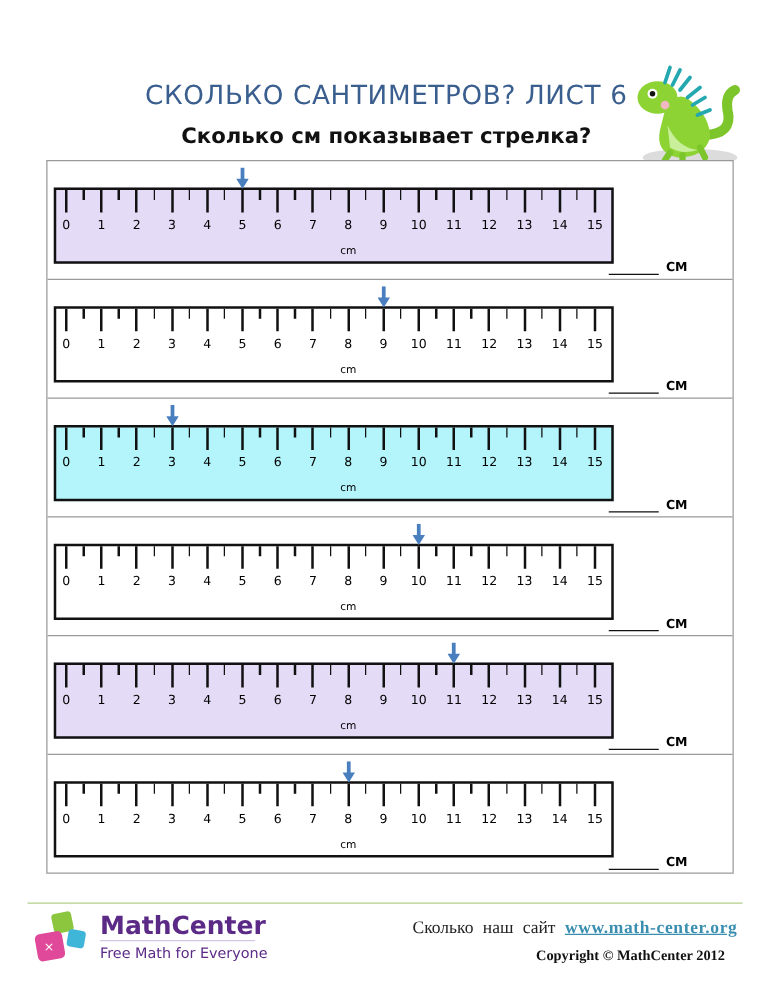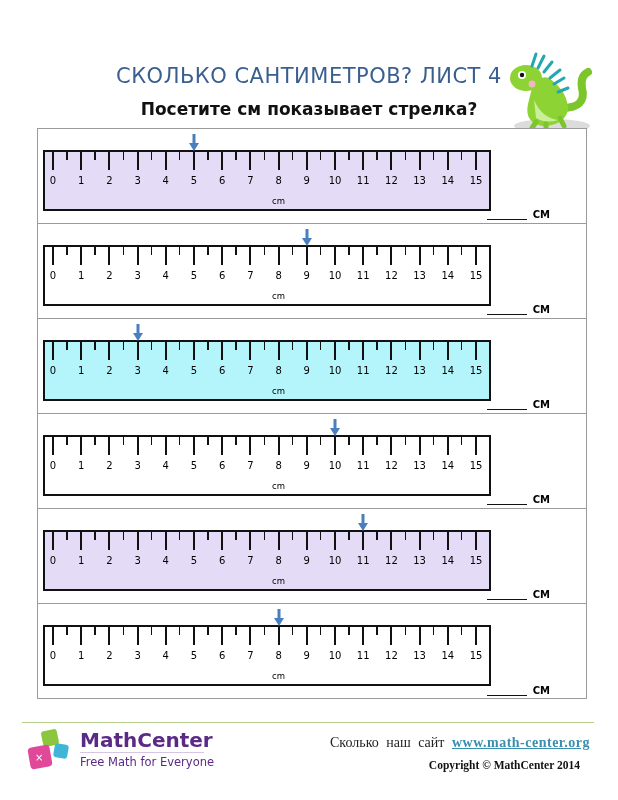--- a/index.html
+++ b/index.html
@@ -46,22 +46,22 @@
   .brand { position: absolute; left: 80px; top: 728px; font-size: 20px; font-weight: bold; color: #5b2a86; font-family: "DejaVu Sans", sans-serif; }
   .brand-line { position: absolute; left: 80px; top: 752px; width: 124px; height: 1px; background: #d6c6e6; }
   .tagline { position: absolute; left: 80px; top: 755px; font-size: 11.5px; color: #5b2a86; font-family: "DejaVu Sans", sans-serif; }
   .visit { position: absolute; right: 28px; top: 735px; font-size: 14px; font-family: "Liberation Serif", serif; color: #222; word-spacing: 4px; }
   .visit a { color: #3a8fb0; text-decoration: underline; font-weight: bold; word-spacing: 0; letter-spacing: 0.5px; }
   .copyright { position: absolute; right: 38px; top: 759px; font-size: 11.5px; font-family: "Liberation Serif", serif; font-weight: bold; color: #111; }
 </style>
 </head>
 <body>
 
-<div class="title">СКОЛЬКО САНТИМЕТРОВ? ЛИСТ 4</div>
-<div class="subtitle">Посетите см показывает стрелка?</div>
+<div class="title">СКОЛЬКО САНТИМЕТРОВ? ЛИСТ 6</div>
+<div class="subtitle">Сколько см показывает стрелка?</div>
 
 <svg class="mascot" viewBox="0 0 92 86">
   <ellipse cx="50" cy="78" rx="38" ry="7" fill="#dcdcdc"></ellipse>
   <path d="M60 60 Q85 60 80 40 Q78 28 86 24" stroke="#7cc52a" stroke-width="8" fill="none" stroke-linecap="round"></path>
   <path d="M30 40 Q40 22 52 34 Q66 46 66 62 Q62 78 40 78 Q22 74 26 56 Z" fill="#8ed334"></path>
   <path d="M32 52 Q40 70 56 72 Q44 76 34 70 Z" fill="#c9ef9a"></path>
   <ellipse cx="24" cy="30" rx="16" ry="13" fill="#8ed334"></ellipse>
   <circle cx="20" cy="27" r="4" fill="#fff"></circle>
     <circle cx="20" cy="27" r="2.2" fill="#111"></circle>
   <circle cx="30" cy="36" r="3.5" fill="#f0b8c0"></circle>
@@ -421,13 +421,13 @@
   <rect x="3" y="18" width="22" height="22" rx="4" fill="#e0499a" transform="rotate(-10 14 29)"></rect>
   <text x="9" y="33" font-size="10" fill="#fff" font-family="DejaVu Sans, sans-serif">×</text>
 </svg>
 <div class="brand">MathCenter</div>
 <div class="brand-line"></div>
 <div class="tagline">Free Math for Everyone</div>
 <div class="visit">
   <span>Сколько наш сайт</span>
   <a>www.math-center.org</a>
 </div>
-<div class="copyright">Copyright © MathCenter 2014</div>
+<div class="copyright">Copyright © MathCenter 2012</div>
 
 </body></html>

